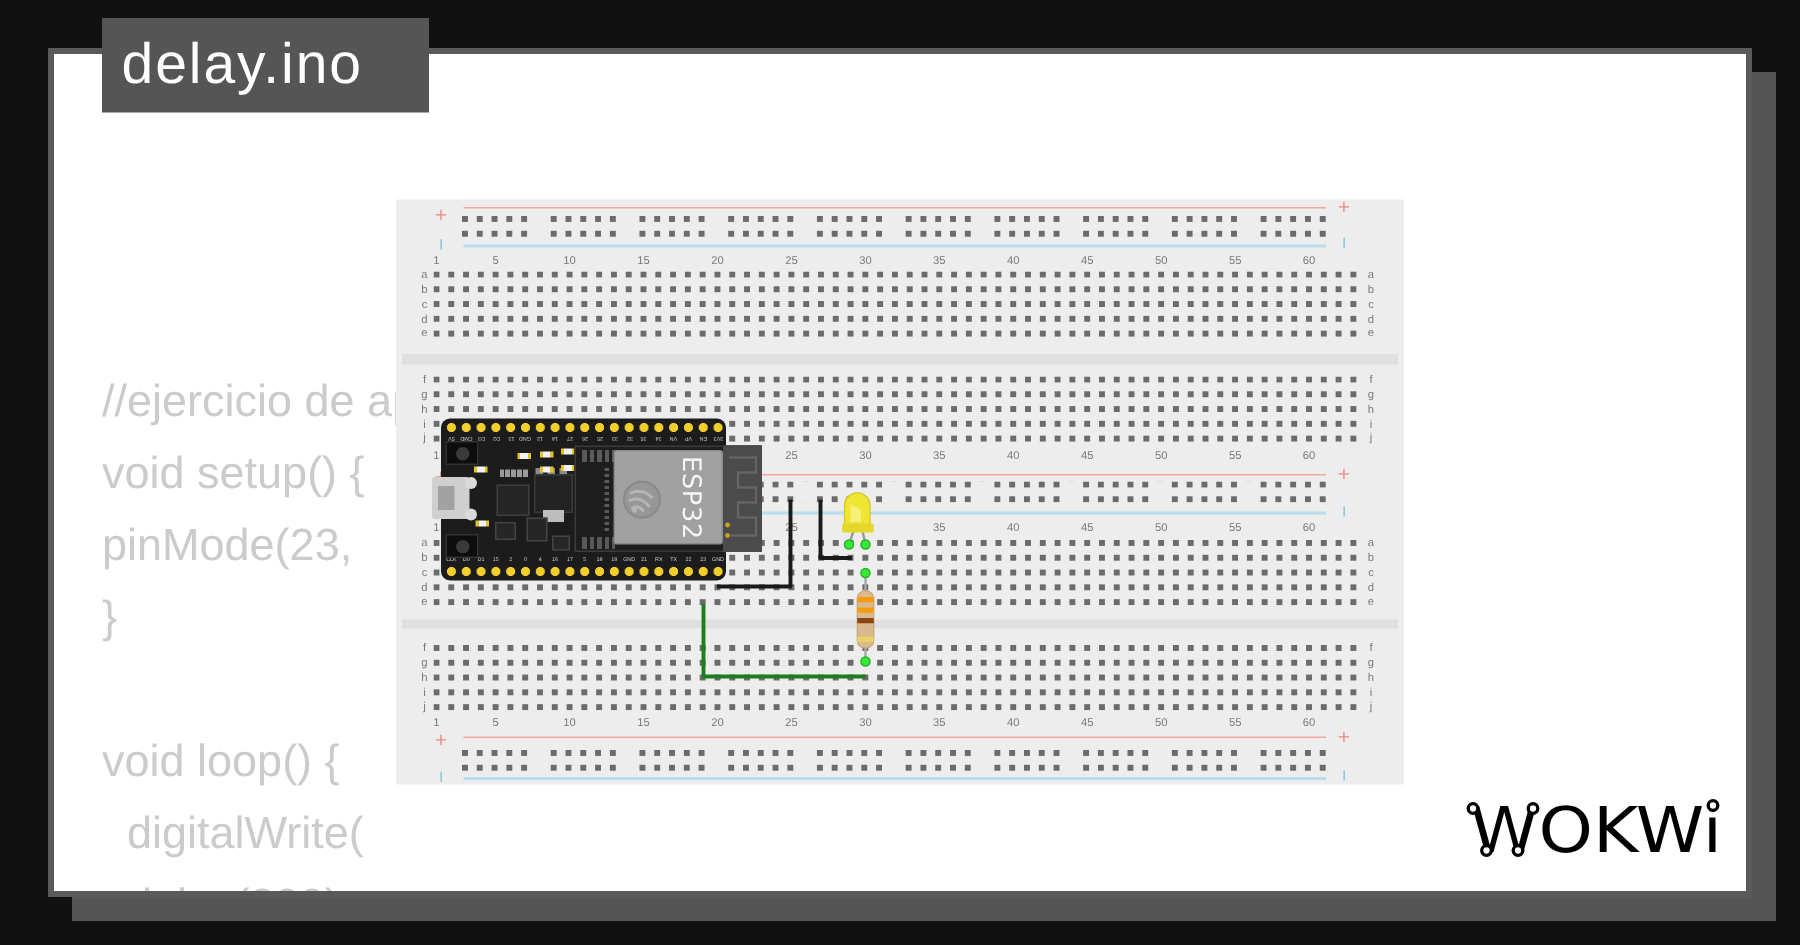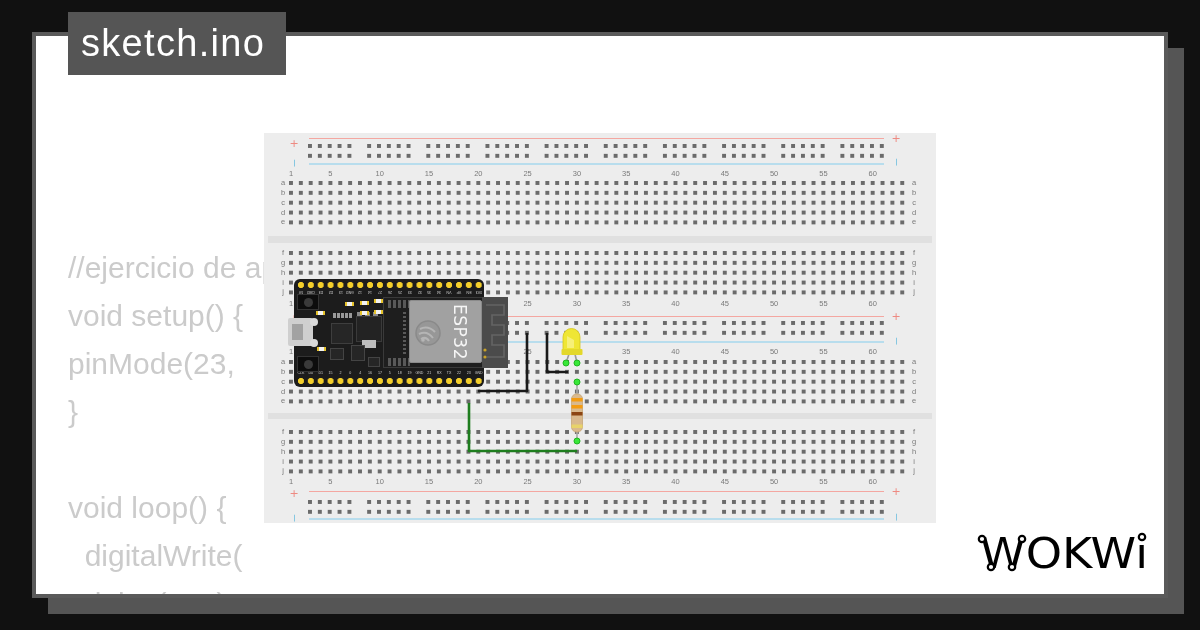--- a/index.html
+++ b/index.html
@@ -63,21 +63,21 @@
 <body>
 
 <div class="shadow"></div>
 
 <div class="card">
   <div class="code">
     
   <div class="code-line" style="--v: //ejercicio de aplicación;">//ejercicio de aplicación</div><div class="code-line" style="--v: void setup() {;">void setup() {</div><div class="code-line" style="--v: pinMode(23,;">pinMode(23,</div><div class="code-line">}</div><div class="code-line"></div><div class="code-line" style="--v: void loop() {;">void loop() {</div><div class="code-line" style="--v: digitalWrite(;">  digitalWrite(</div><div class="code-line">  delay(200);</div></div>
 </div>
 
-<div class="tab">sketch.ino</div>
+<div class="tab">delay.ino</div>
 
 <div class="bb">
 
   <div class="line-red" style="top:5px"></div>
   <div class="line-blue" style="top:30px"></div>
   <div class="rail" style="top:11px"></div>
   <span class="mark plus" style="left:30px;top:10px">+</span>
   <span class="mark minus" style="left:30px;top:30px">−</span>
   <span class="mark plus" style="left:632px;top:5px">+</span>
   <span class="mark minus" style="left:632px;top:29px">−</span>

